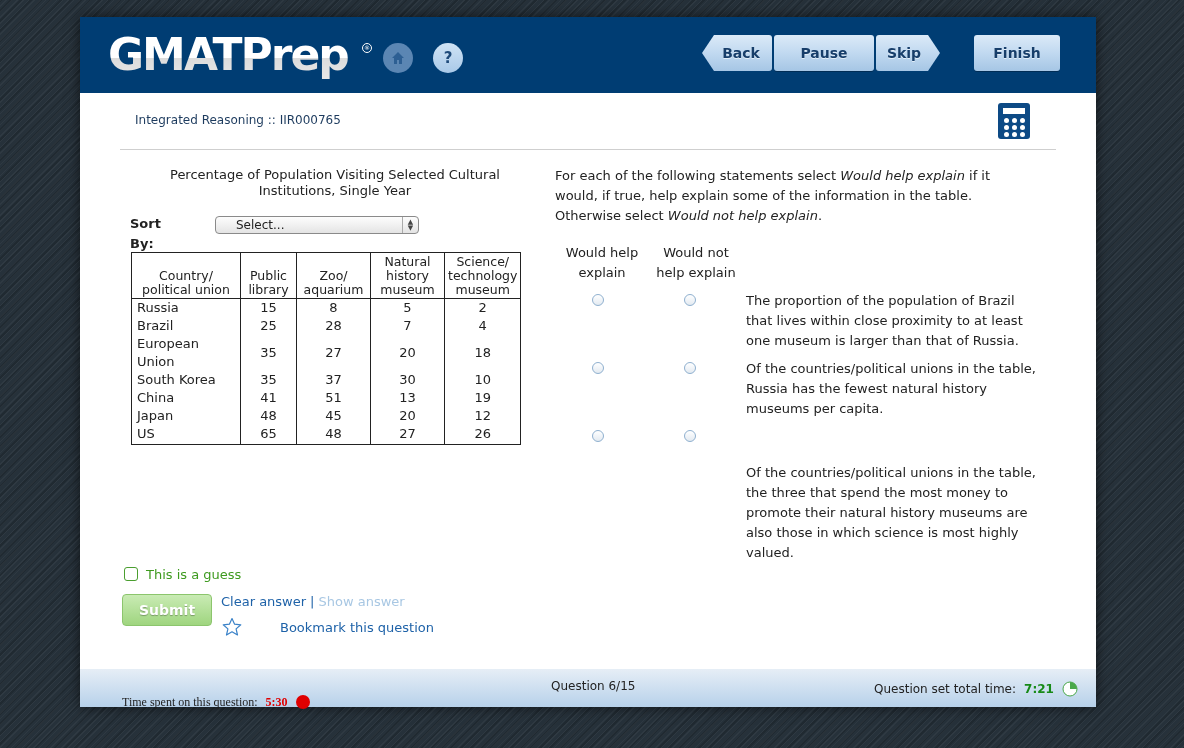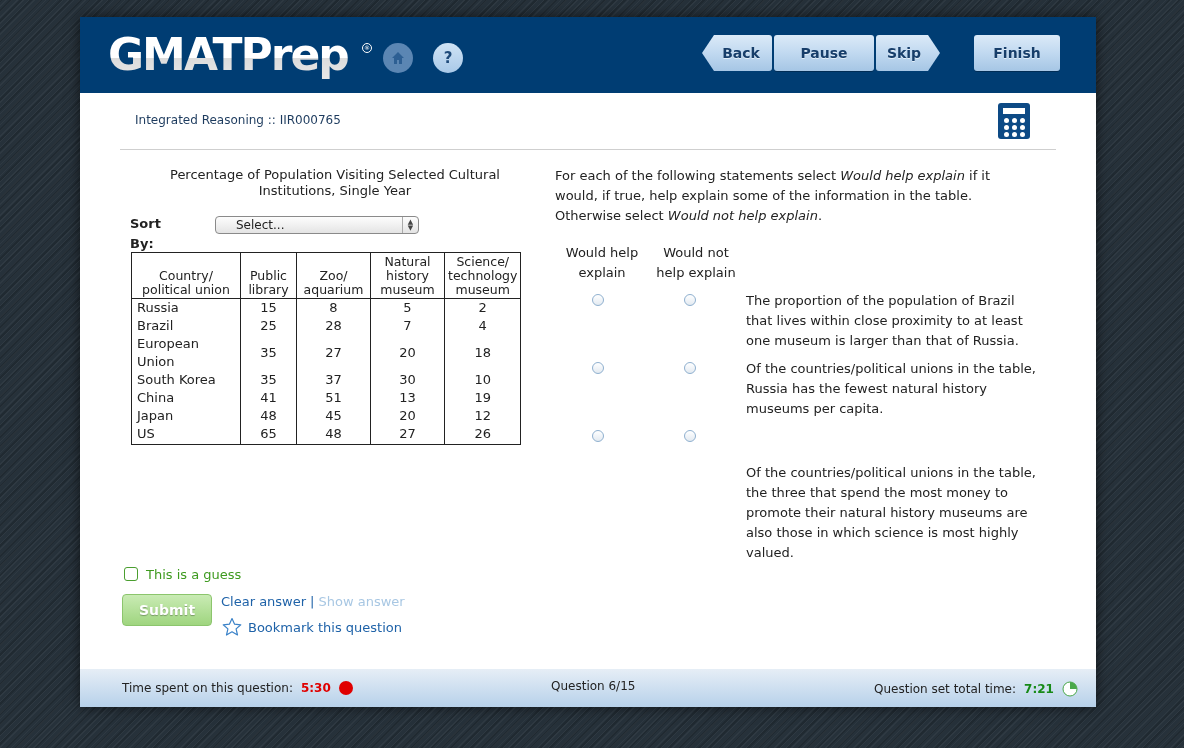--- a/index.html
+++ b/index.html
@@ -104,29 +104,29 @@
   .submit-btn {
     position:absolute; left:42px; top:577px; width:90px; height:32px;
     background:linear-gradient(180deg,#c9ebb4,#9fd57f); border:1px solid #8cc56d; border-radius:4px;
     color:#fff; font-weight:bold; font-size:14px; display:flex; align-items:center; justify-content:center;
     text-shadow:0 1px 1px rgba(0,0,0,0.3); box-sizing:border-box;
   }
   .links { position:absolute; left:141px; top:576px; font-size:13px; line-height:18px; }
   .clear-link { color:#1e62a8; }
   .sep { color:#1e62a8; margin:0 4px; }
   .show-link { color:#a8c7e3; }
-  .bookmark { position:absolute; left:141px; top:600px; display:flex; align-items:center; font-size:13px; color:#1e62a8; }
+  .bookmark { position:absolute; left:141px; top:600px; display:flex; align-items:center; font-size:13px; color:#1e62a8;gap:32px; }
   .bookmark svg { margin-right:5px; }
 
   .footer {
     position:absolute; left:0; top:652px; width:1016px; height:38px;
     background:linear-gradient(180deg,#e6eef6 0%,#b7d1ea 100%);
     font-size:12px; color:#222;
   }
-  .time-q { position:absolute; left:42px; top:12px; display:flex; align-items:flex-start; }
+  .time-q { position:absolute; left:42px; top:26px; display:flex; align-items:flex-start;font-family:Liberation Serif, serif; }
   .time-red { color:#e00000; font-weight:bold; margin-left:8px; }
   .red-dot { width:14px; height:14px; border-radius:50%; background:#e00000; margin-left:8px; }
   .q-count { position:absolute; left:471px; top:10px; }
   .time-total { position:absolute; left:794px; top:12px; display:flex; align-items:center; }
   .time-green { color:#178a17; font-weight:bold; margin-left:8px; }
   .pie { margin-left:8px; }
 </style>
 </head>
 <body>
 

